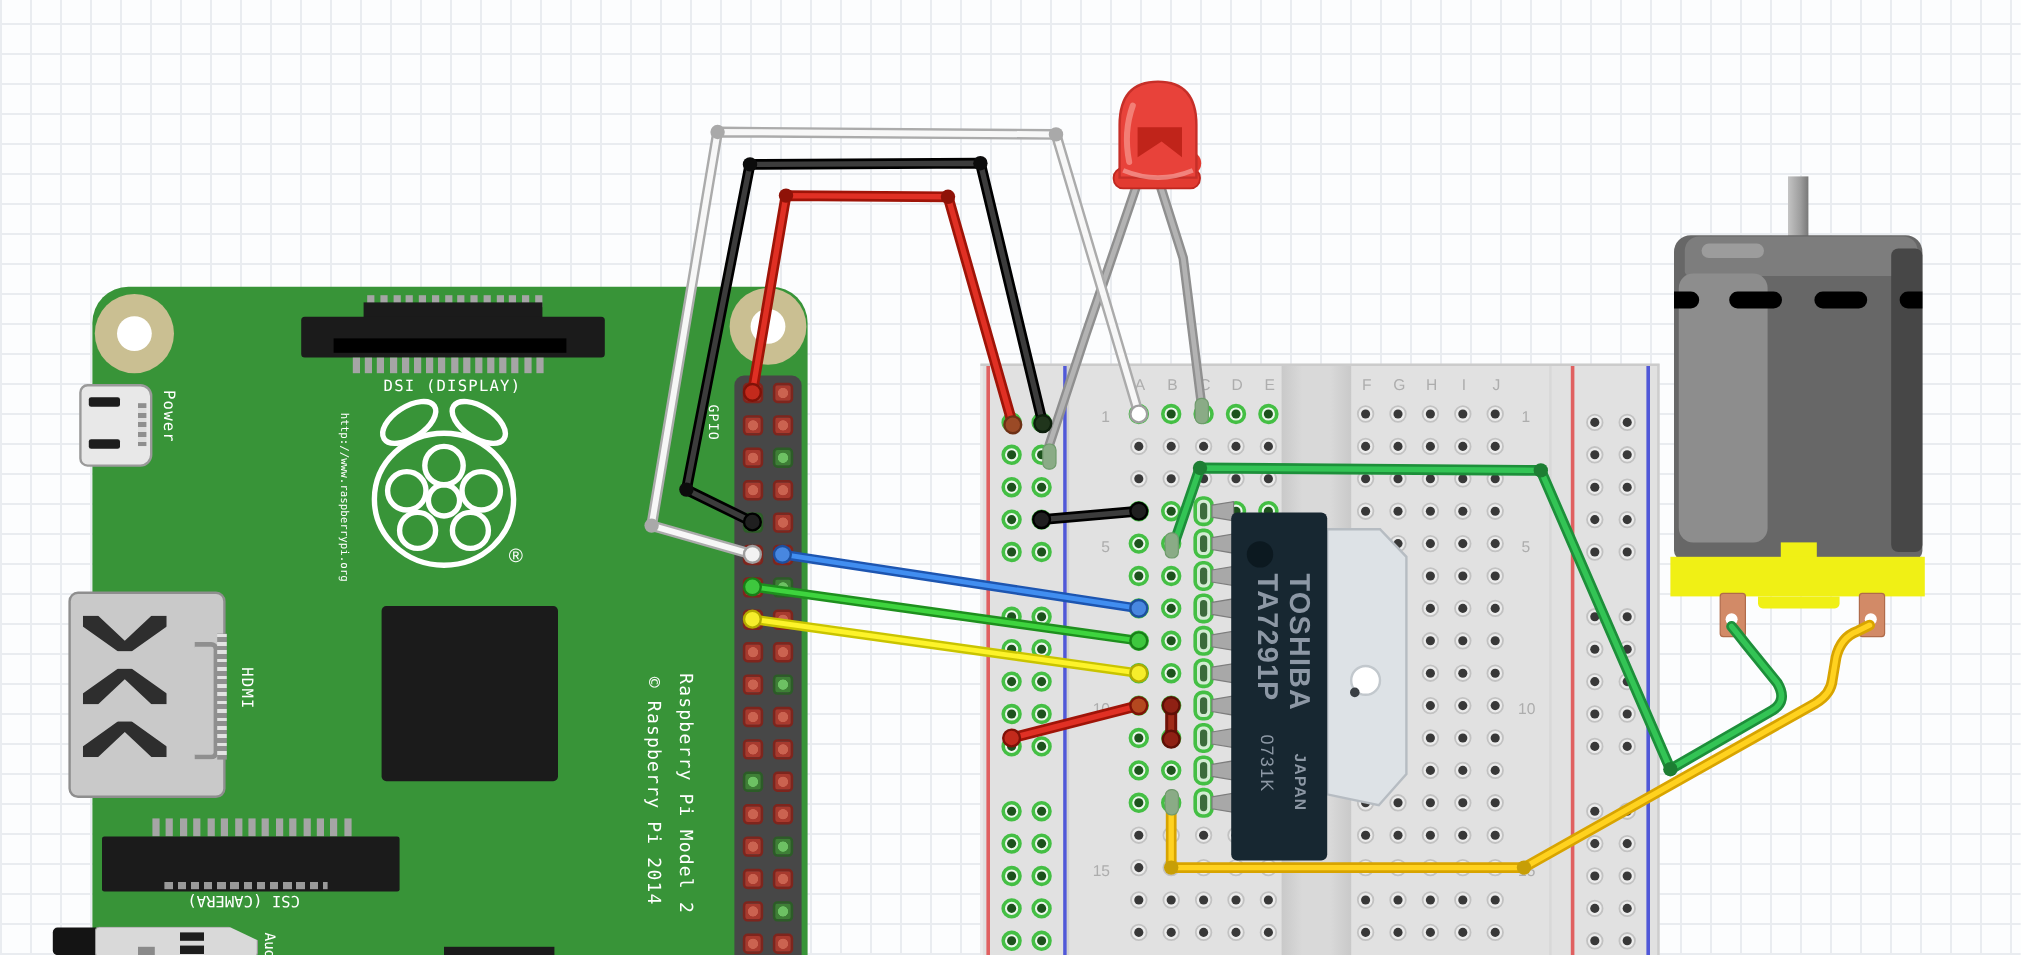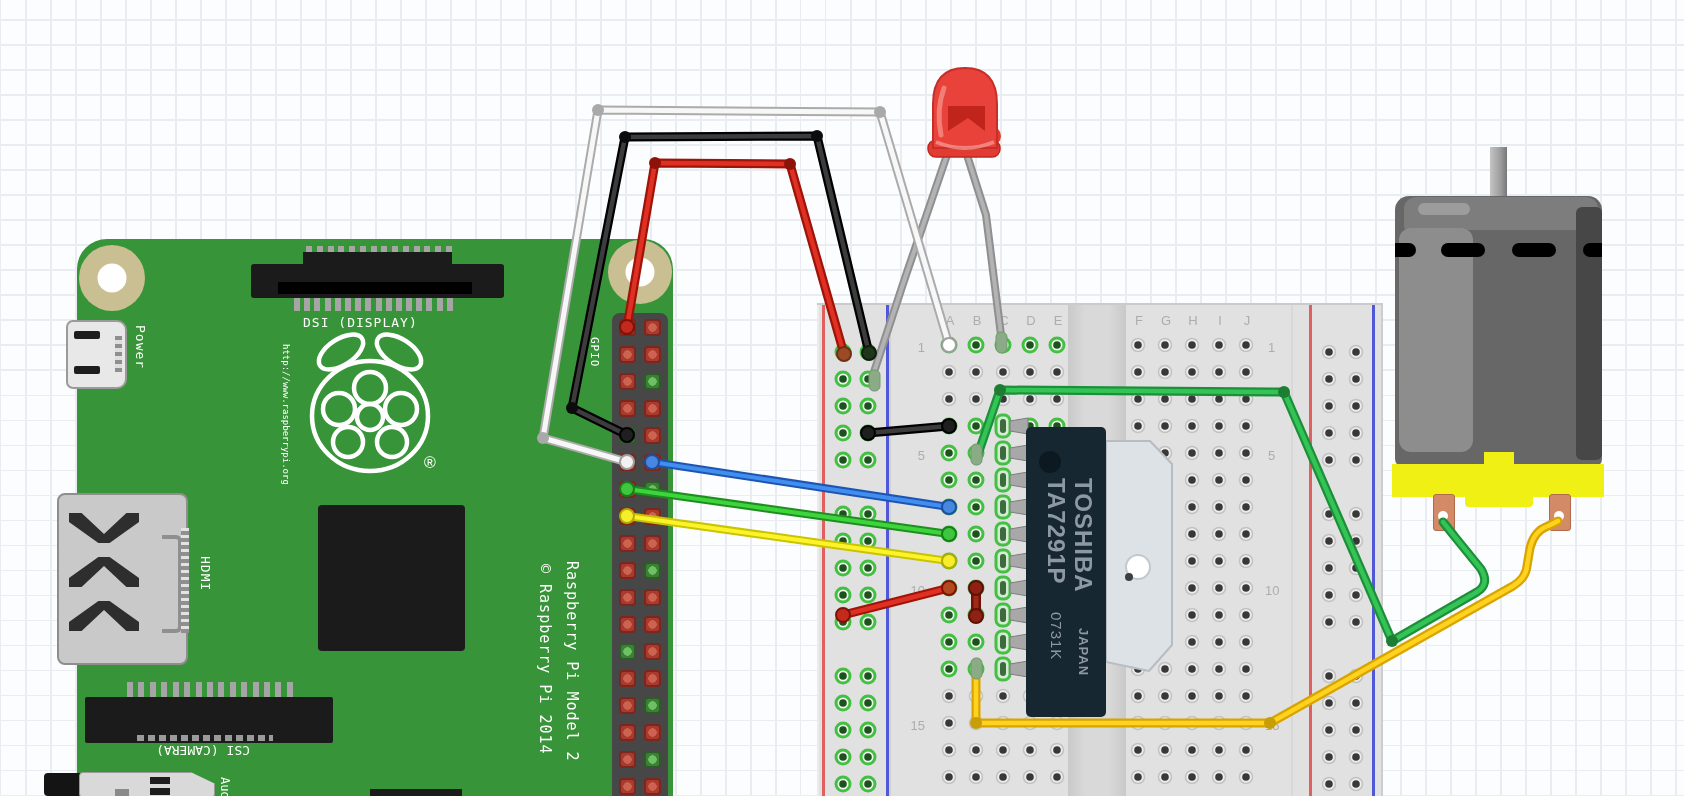--- a/index.html
+++ b/index.html
@@ -76,21 +76,21 @@
           <i style="width: 6px; height: 13px;"></i>
           <i style="width: 6px; height: 13px;"></i>
           <i style="width: 6px; height: 13px;"></i>
           <i style="width: 6px; height: 13px;"></i>
           <i style="width: 6px; height: 13px;"></i>
           <i style="width: 6px; height: 13px;"></i>
           <i style="width: 6px; height: 13px;"></i>
           <i style="width: 6px; height: 13px;"></i>
         </div>
     </div>
-    <div class="abs silk" data-interactable="false" style="left:226px;top:76px;width:148px;font-size:13px;letter-spacing:1px;">DSI (DISPLAY)</div>
+    <div class="abs silk" data-interactable="false" style="left:226px;top:76px;width:148px;text-align:center;font-size:13px;letter-spacing:1px;">DSI (DISPLAY)</div>
 
     <div class="abs" data-interactable="false" style="left:-11px;top:81px;width:57px;height:65px;background:#e8e8e8;border:2px solid #9a9a9a;border-radius:7px 10px 10px 7px;">
       <div class="abs" style="left:6px;top:9px;width:26px;height:8px;background:#1d1d1d;border-radius:2px;"></div>
       <div class="abs" style="left:6px;top:44px;width:26px;height:8px;background:#1d1d1d;border-radius:2px;"></div>
       <div class="abs" style="left:47px;top:14px;width:7px;height:36px;background:repeating-linear-gradient(0deg,#8f8f8f 0 4px,#dedede 4px 8px);"></div>
     </div>
     <div class="abs silk rot90" data-interactable="false" style="left:71px;top:86px;font-size:13px;letter-spacing:1px;">Power</div>
 
     <div class="abs silk rot90" data-interactable="false" style="left:214px;top:105px;font-size:9px;">http://www.raspberrypi.org</div>
 

